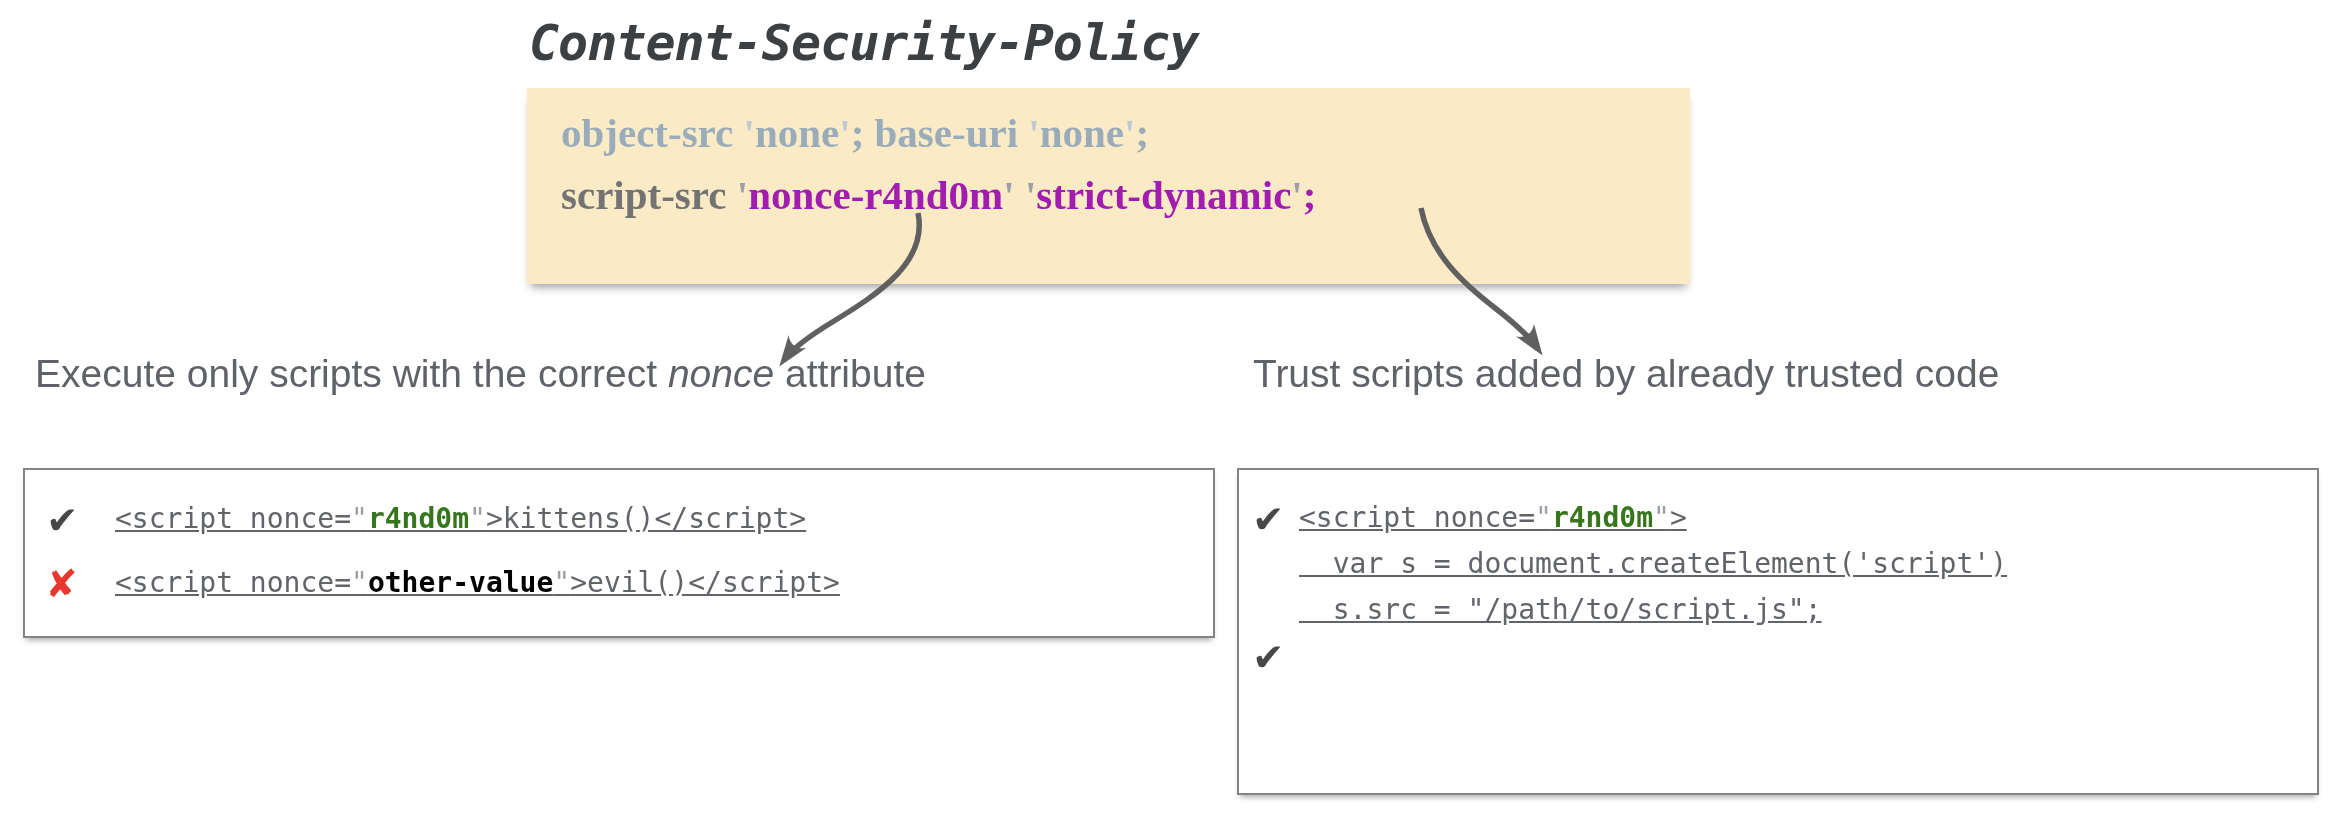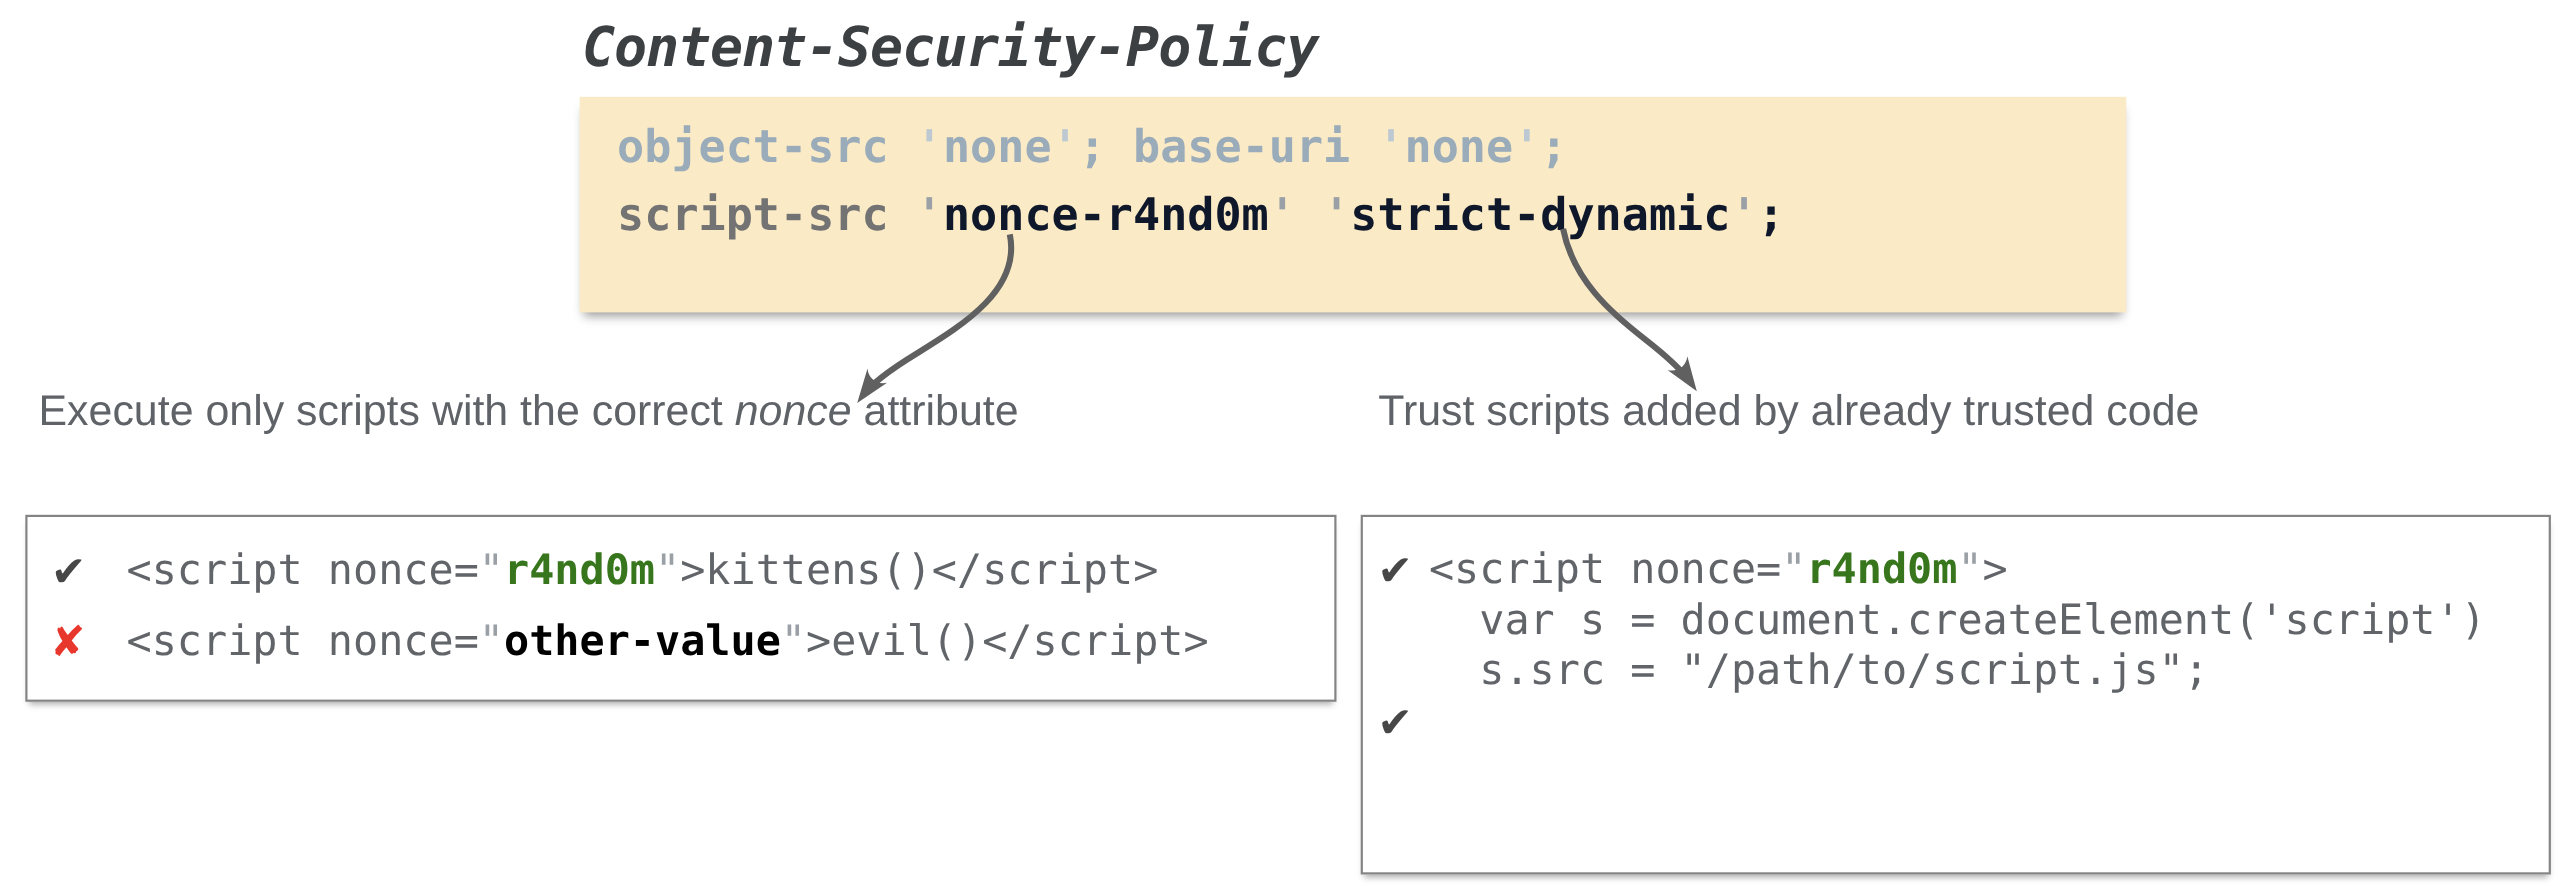--- a/index.html
+++ b/index.html
@@ -17,36 +17,37 @@
     font-size:50px;
     font-weight:bold;
     color:#3c4043;
     letter-spacing:-1px;
     white-space:pre;
     font-style:italic;
   }
   .banner{
     position:absolute;
     left:527px; top:88px;
-    width:1406px; height:196px;
+    width:1163px; height:196px;
     background:#faebc6;
     box-shadow:0 7px 9px -4px rgba(0,0,0,.40);
     box-sizing:border-box;
     padding:14px 16px 0 34px;
+    font-family:Liberation Serif, serif;
   }
   .banner-line{
     font-size:41px;
     font-weight:bold;
     line-height:62px;
     white-space:pre;
   }
   .mut{color:#9aabba;}
   .mutq{color:#bcc8d2;}
   .blue{color:#737373;}
-  .dark{color:#0f172a;}
+  .dark{color:#a21caf;}
   .lq{color:#9aa0a6;font-weight:bold;}
   .arrows{position:absolute;left:0;top:0;width:2329px;height:813px;pointer-events:none;}
   .lbl{
     position:absolute;
     top:352px;
     font-family:"Liberation Sans","DejaVu Sans",sans-serif;
     font-size:39px;
     color:#5f6368;
     white-space:pre;
   }
@@ -74,22 +75,23 @@
   .box-left .crow{height:64px;}
   .box-right .crow{height:46px;}
   .islot{display:inline-block;flex:0 0 auto;}
   .box-left .islot{width:66px;}
   .box-right .islot{width:44px;}
   .icon{font-size:44px;line-height:1;font-weight:bold;}
   .icon.check{color:#474747;}
   .icon.cross{color:#e8382e;}
   .ctext{
     white-space:pre;
-    font-size:38px;
+    font-size:28px;
     color:#616468;
+    text-decoration:underline;
   }
   .g{color:#616468;}
   .q{color:#9aa0a6;}
   .green{color:#38761d;font-weight:bold;}
   .red{color:#000000;font-weight:bold;}
 </style>
 </head>
 <body>
 
 <div class="canvas">

